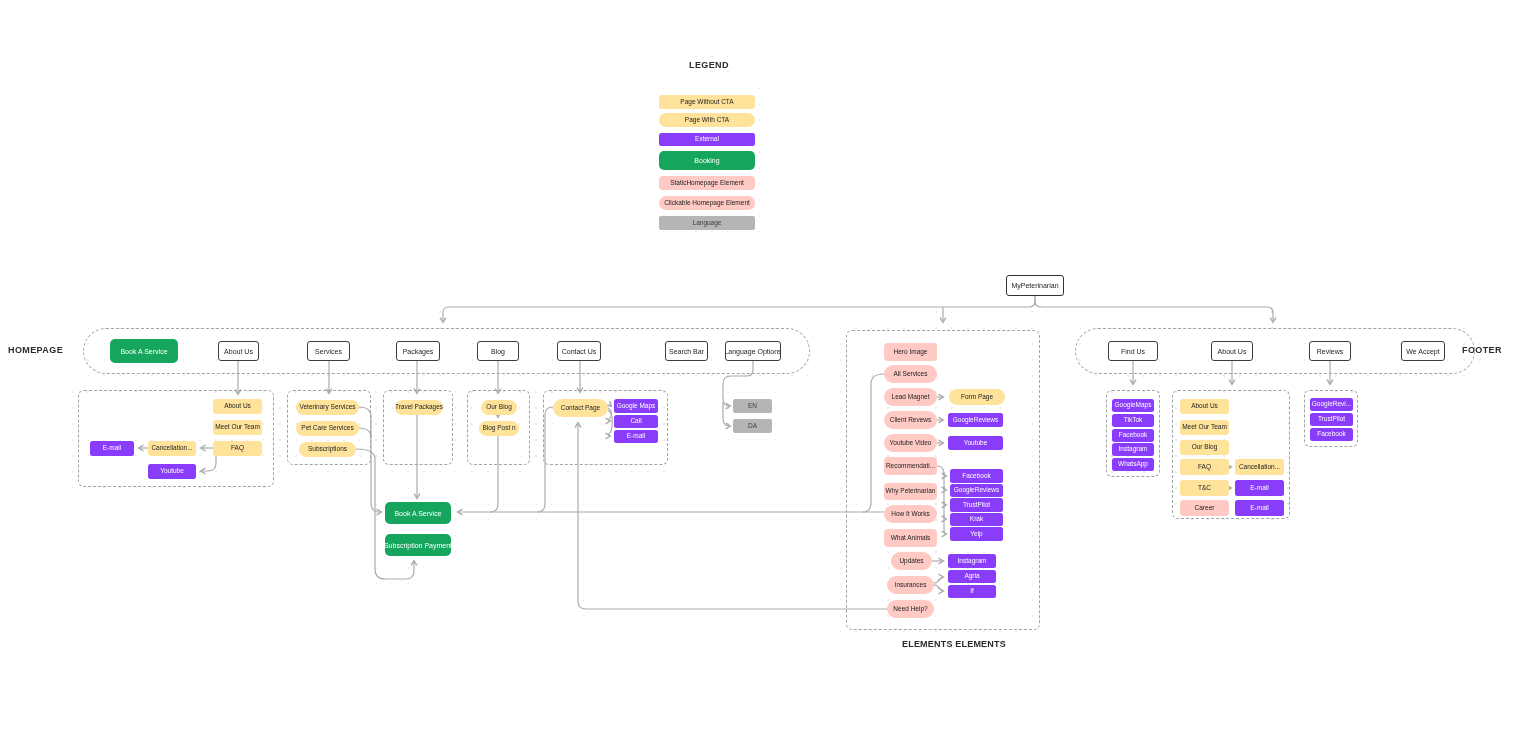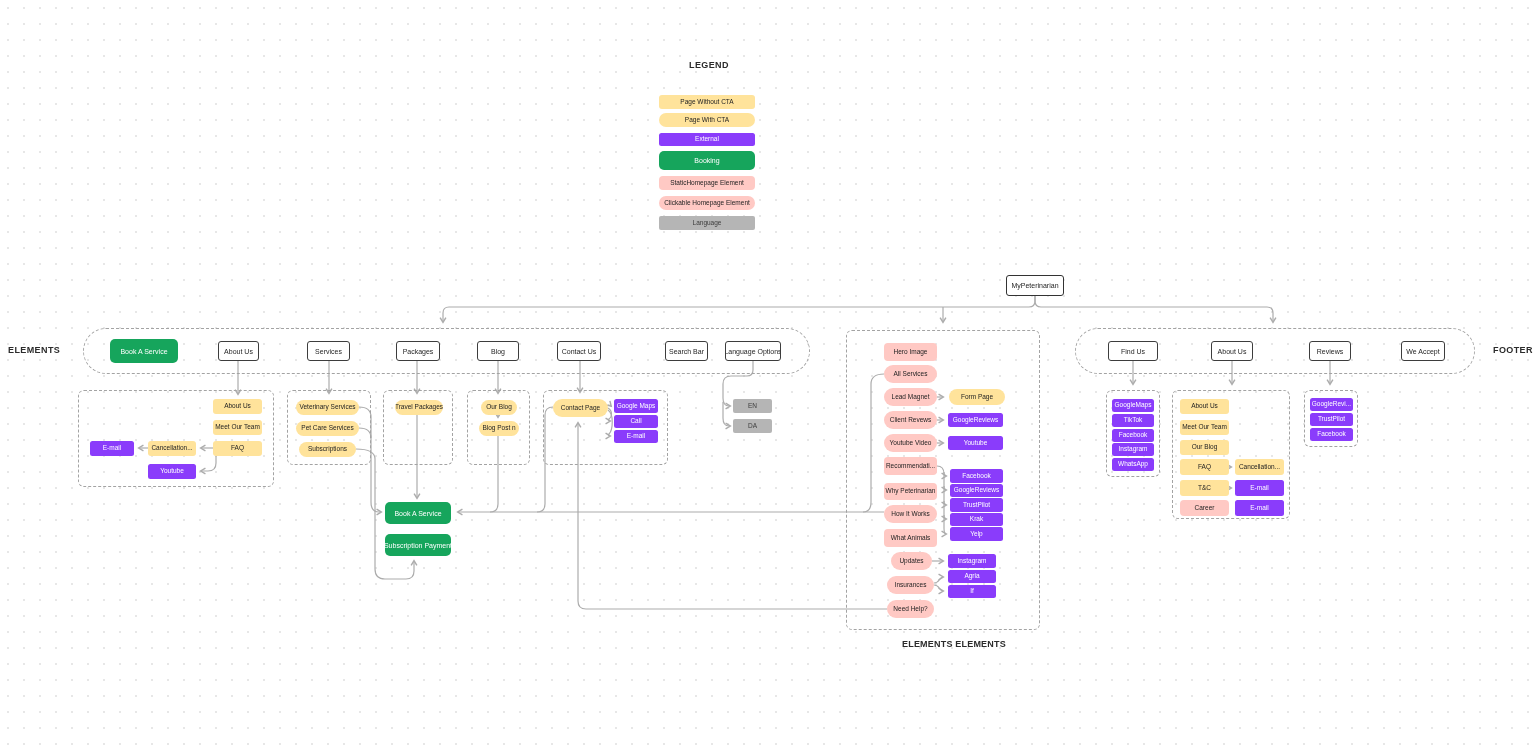--- a/index.html
+++ b/index.html
@@ -77,22 +77,22 @@
       <path d="M944,501 Q944,505 946,505" marker-end="url(#arw)"></path>
       <path d="M944,515 Q944,519 946,519" marker-end="url(#arw)"></path>
       <path d="M932,561 H943" marker-end="url(#arw)"></path>
       <path d="M934,583 C940,583 939,577 943,577" marker-end="url(#arw)"></path>
       <path d="M934,585 C940,585 939,591 943,591" marker-end="url(#arw)"></path>
       <path d="M1229,467 H1231" marker-end="url(#arw)"></path>
       <path d="M1229,488 H1231" marker-end="url(#arw)"></path>
     </svg>
 
   <div class="seclabel" style="left:689px;top:60px;">LEGEND</div>
-  <div class="seclabel" style="left:8px;top:345px;">ELEMENTS</div>
-  <div class="seclabel" style="left:1493px;top:345px;">FOOTER</div>
+  <div class="seclabel" style="left:8px;top:345px;">HOMEPAGE</div>
+  <div class="seclabel" style="left:1462px;top:345px;">FOOTER</div>
   <div class="seclabel" style="left:902px;top:639px;letter-spacing:.2px;">ELEMENTS ELEMENTS</div>
 <div class="group" style="left: 83px; top: 328px; width: 727px; height: 46px; border-radius: 23px;"></div>
     <div class="group" style="left: 1075px; top: 328px; width: 400px; height: 46px; border-radius: 23px;"></div>
     <div class="group" style="left: 78px; top: 390px; width: 196px; height: 97px; border-radius: 6px;"></div>
     <div class="group" style="left: 287px; top: 390px; width: 84px; height: 75px; border-radius: 6px;"></div>
     <div class="group" style="left: 383px; top: 390px; width: 70px; height: 75px; border-radius: 6px;"></div>
     <div class="group" style="left: 467px; top: 390px; width: 63px; height: 75px; border-radius: 6px;"></div>
     <div class="group" style="left: 543px; top: 390px; width: 125px; height: 75px; border-radius: 6px;"></div>
     <div class="group" style="left: 846px; top: 330px; width: 194px; height: 300px; border-radius: 6px;"></div>
     <div class="group" style="left: 1106px; top: 390px; width: 54px; height: 87px; border-radius: 6px;"></div>

